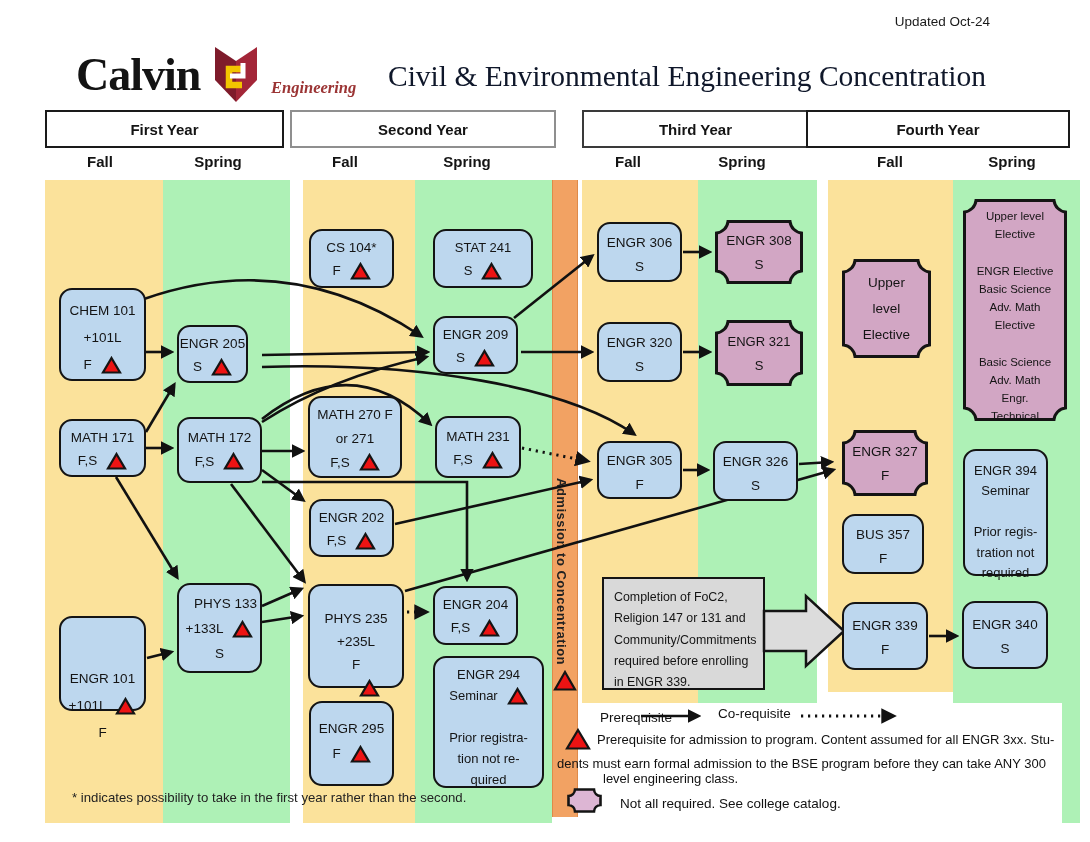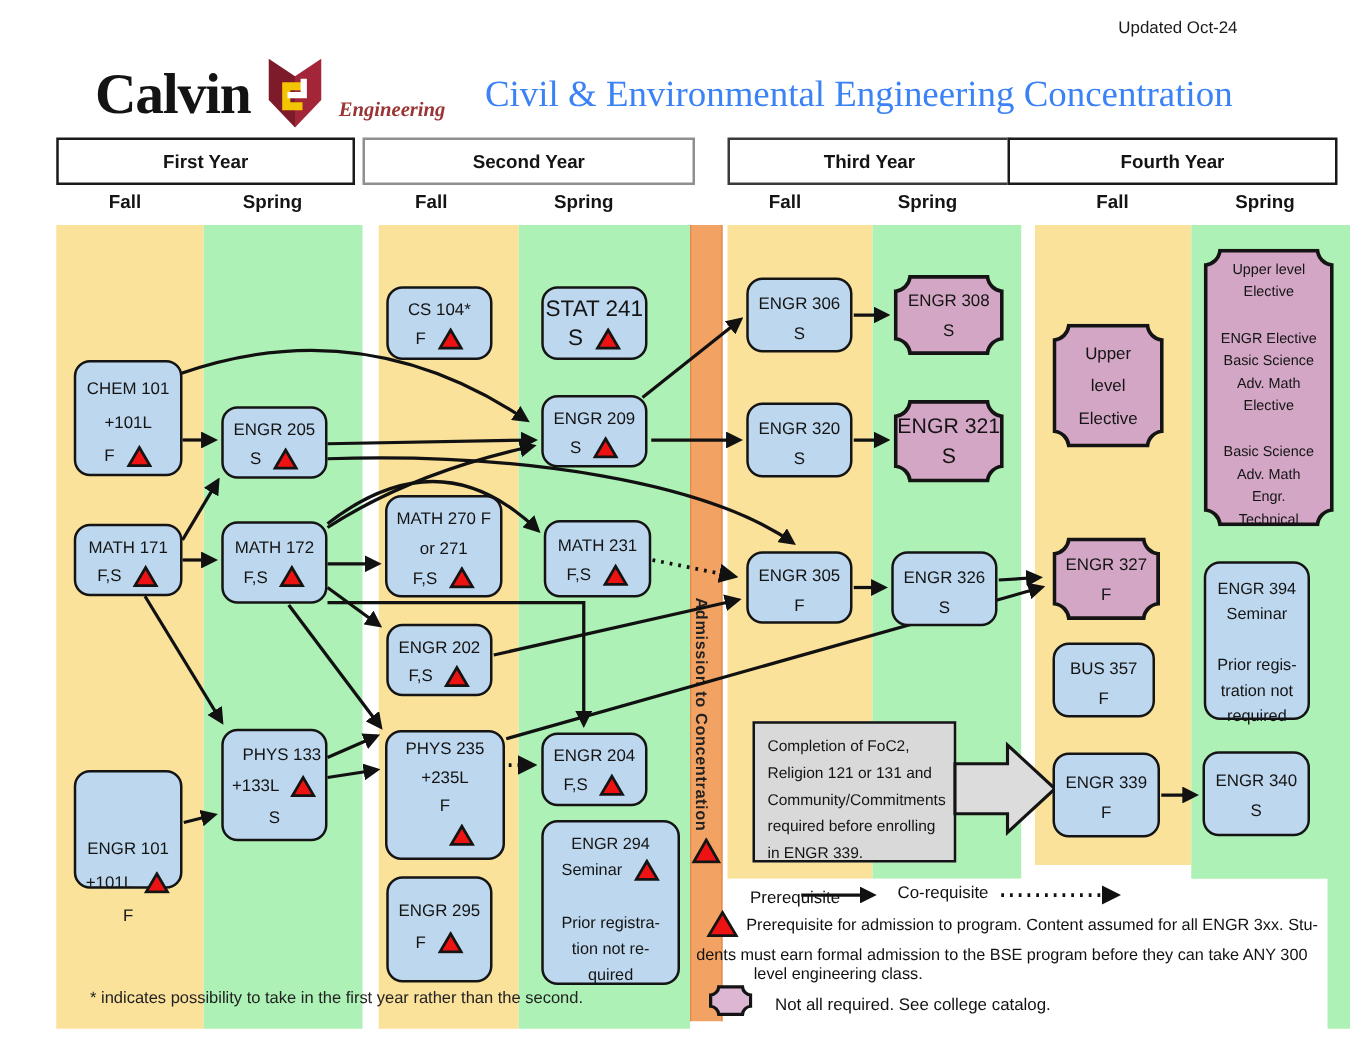--- a/index.html
+++ b/index.html
@@ -6,21 +6,21 @@
   #canvas{position:relative;width:1090px;height:842px;background:#fff;overflow:hidden;
           font-family:"Liberation Sans",sans-serif;color:#141414;}
   
   #updated{position:absolute;top:14px;right:100px;font-size:13.5px;color:#1a1a1a;}
   #brand-text{position:absolute;left:76px;top:48px;font-family:"Liberation Serif",serif;
               font-weight:bold;font-size:46px;letter-spacing:-1px;color:#131313;}
   #brand-shield{position:absolute;left:213px;top:45px;}
   #brand-sub{position:absolute;left:271px;top:78px;font-family:"Liberation Serif",serif;
              font-style:italic;font-weight:bold;font-size:16.5px;color:#9B3434;}
   #page-title{position:absolute;left:388px;top:60px;font-family:"Liberation Serif",serif;
-              font-size:29.5px;color:#3b82f6;white-space:nowrap;}
+              font-size:29.5px;color:#0f172a;white-space:nowrap;}
   
   #bands-layer,#boxes-layer{position:absolute;left:0;top:0;width:1090px;height:842px;}
   #arrows-svg{position:absolute;left:0;top:0;z-index:3;}
   #bands-layer{z-index:1;}
   #boxes-layer{z-index:4;pointer-events:none;}
   .band{position:absolute;}
   .year-box{position:absolute;top:110px;height:34px;background:#fff;display:flex;
             align-items:center;justify-content:center;font-weight:bold;font-size:15px;z-index:2;}
   .sem-label{position:absolute;top:153px;transform:translateX(-50%);font-weight:bold;font-size:15px;z-index:2;}
   
@@ -173,21 +173,21 @@
             <span>+101L</span>
             <svg width="21" height="18" viewBox="0 0 21 18">
               <polygon points="10.5,2 19,16.5 2,16.5" fill="#ED1313" stroke="#141414" stroke-width="2.2"></polygon>
             </svg>
           </div>
           <div class="bline" style="height: 27px;">
             <span>F</span>
           </div>
         </div>
       </div>
-      <div class="course round" style="left: 177px; top: 325px; width: 85px; height: 58px; font-size: 13.5px;">
+      <div class="course round" style="left: 177px; top: 325px; width: 71px; height: 58px; font-size: 13.5px;">
         <div class="txt" style="padding-top: 5px;">
           <div class="bline" style="height: 23px;">
             <span>ENGR 205</span>
           </div>
           <div class="bline" style="height: 23px;">
             <span>S</span>
             <svg width="21" height="18" viewBox="0 0 21 18">
               <polygon points="10.5,2 19,16.5 2,16.5" fill="#ED1313" stroke="#141414" stroke-width="2.2"></polygon>
             </svg>
           </div>
@@ -258,21 +258,21 @@
           </div>
           <div class="bline" style="height: 23px;">
             <span>F,S</span>
             <svg width="21" height="18" viewBox="0 0 21 18">
               <polygon points="10.5,2 19,16.5 2,16.5" fill="#ED1313" stroke="#141414" stroke-width="2.2"></polygon>
             </svg>
           </div>
         </div>
       </div>
       <div class="course round" style="left: 308px; top: 584px; width: 96px; height: 104px; font-size: 13.5px;">
-        <div class="txt" style="padding-top: 1px;">
+        <div class="txt" style="padding-top: 21px;">
           <div class="bline" style="height: 23px;">
             <span>PHYS 235</span>
           </div>
           <div class="bline" style="height: 23px;">
             <span>+235L</span>
           </div>
           <div class="bline" style="height: 23px;">
             <span>F</span>
           </div>
           <div class="bline tri-only" style="height: 23px;">
@@ -288,21 +288,21 @@
             <span>ENGR 295</span>
           </div>
           <div class="bline" style="height: 25px;">
             <span>F</span>
             <svg width="21" height="18" viewBox="0 0 21 18">
               <polygon points="10.5,2 19,16.5 2,16.5" fill="#ED1313" stroke="#141414" stroke-width="2.2"></polygon>
             </svg>
           </div>
         </div>
       </div>
-      <div class="course round" style="left: 433px; top: 229px; width: 85px; height: 59px; font-size: 18px;">
+      <div class="course round" style="left: 433px; top: 229px; width: 100px; height: 59px; font-size: 13px;">
         <div class="txt" style="padding-top: 5px;">
           <div class="bline" style="height: 23px;">
             <span>STAT 241</span>
           </div>
           <div class="bline" style="height: 23px;">
             <span>S</span>
             <svg width="21" height="18" viewBox="0 0 21 18">
               <polygon points="10.5,2 19,16.5 2,16.5" fill="#ED1313" stroke="#141414" stroke-width="2.2"></polygon>
             </svg>
           </div>
@@ -406,21 +406,21 @@
         </svg>
         <div class="txt" style="padding-top: 8px;">
           <div class="bline" style="height: 24px;">
             <span>ENGR 308</span>
           </div>
           <div class="bline" style="height: 24px;">
             <span>S</span>
           </div>
         </div>
       </div>
-      <div class="course plaque" style="left: 715px; top: 320px; width: 88px; height: 62px; font-size: 17px;">
+      <div class="course plaque" style="left: 715px; top: 320px; width: 88px; height: 62px; font-size: 13px;">
         <svg width="88" height="66" viewBox="0 0 88 66" class="plq">
           <path d="M 13,1.5 L 75,1.5 A 13 13 0 0 0 86.5,13 L 86.5,53 A 13 13 0 0 0 75,64.5 L 13,64.5 A 13 13 0 0 0 1.5,53 L 1.5,13 A 13 13 0 0 0 13,1.5 Z" fill="#D2A6C4" stroke="#141414" stroke-width="3"></path>
         </svg>
         <div class="txt" style="padding-top: 9px;">
           <div class="bline" style="height: 24px;">
             <span>ENGR 321</span>
           </div>
           <div class="bline" style="height: 24px;">
             <span>S</span>
           </div>
@@ -551,21 +551,21 @@
           </div>
           <div class="bline" style="height: 24px;">
             <span>S</span>
           </div>
         </div>
       </div>
     </div>
 
   <div id="note-box" style="left: 602px; top: 577px; width: 163px; height: 113px;">
       <div>Completion of FoC2,</div>
-      <div>Religion 121 or 131 and</div>
+      <div>Religion 147 or 131 and</div>
       <div>Community/Commitments</div>
       <div>required  before enrolling</div>
       <div>in ENGR 339.</div>
     </div>
 
   <span class="lg-label" style="left:565px;top:710px;margin-left:35px;">Prerequisite</span>
   <span class="lg-label" style="left:718px;top:706px;">Co-requisite</span>
 
   <span id="legend-tri" style="left:565px;top:728px;"><svg width="26" height="22" viewBox="0 0 26 22">
         <polygon points="13,2 24,20.5 2,20.5" fill="#ED1313" stroke="#141414" stroke-width="2.2"></polygon>

